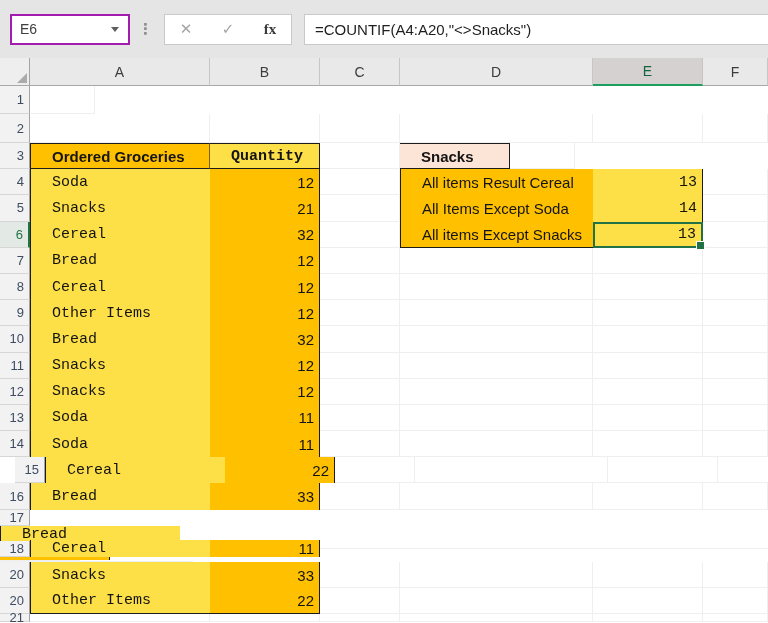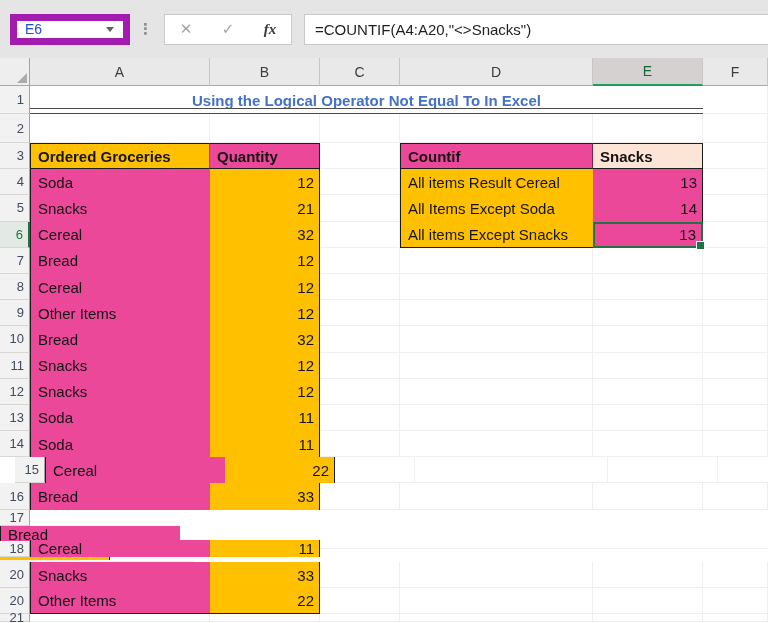--- a/index.html
+++ b/index.html
@@ -2,49 +2,49 @@
 <html><head>
 <meta charset="utf-8">
 <style>
   * { margin:0; padding:0; box-sizing:border-box; }
   html,body { background:#fff; }
   body { font-family:"Liberation Sans","DejaVu Sans",sans-serif; }
   .screen { position:relative; width:768px; height:623px; overflow:hidden; background:#fff; }
 
   
   .fbar { height:58px; background:#e5e5e5; display:flex; align-items:center; padding-left:10px; }
-  .namebox { width:120px; height:31px; background:#fff; border:7px solid #a21caf; display:flex; align-items:center; padding-left:8px; font-size:14px; color:#1d4ed8; }
+  .namebox { width:120px; height:31px; background:#fff; border:2px solid #a21caf; display:flex; align-items:center; padding-left:8px; font-size:14px; color:#404040; }
   .nb-caret { width:0; height:0; border-left:4px solid transparent; border-right:4px solid transparent; border-top:5px solid #5f5f5f; margin-left:auto; margin-right:9px; }
   .vdots { color:#8f8f8f; font-size:15px; font-weight:700; margin:0 11px 0 8px; letter-spacing:0; }
   .fxbox { width:128px; height:31px; background:#fff; border:1px solid #c9c9c9; display:flex; align-items:center; justify-content:space-around; }
   .icon-x, .icon-check { color:#a3a3a3; font-size:15px; }
-  .icon-fx { font-family:"Liberation Serif","DejaVu Serif",serif; font-style:italic; font-weight:700; font-size:15px; color:#3b3b3b; }
+  .icon-fx { font-family:"Liberation Serif","DejaVu Serif",serif; font-weight:700; font-size:15px; color:#3b3b3b; }
   .formulabox { flex:1; height:31px; background:#fff; border:1px solid #c9c9c9; border-right:none; margin-left:12px; display:flex; align-items:center; padding-left:10px; font-size:15px; color:#1f1f1f; white-space:nowrap; overflow:hidden; }
 
   
   .colhdrs { display:flex; height:28px; }
   .corner { width:30px; flex:none; background:#eeeeee; border-right:1px solid #a3a3a3; border-bottom:1px solid #a8a8a8; position:relative; }
   .corner-tri { position:absolute; right:2px; bottom:2px; width:0; height:0; border-left:10px solid transparent; border-bottom:10px solid #ababab; }
   .colhdr { flex:none; background:#e9e9e9; border-right:1px solid #c6c6c6; border-bottom:1px solid #a8a8a8; display:flex; align-items:center; justify-content:center; font-size:14px; color:#3c3c3c; }
   .colhdr.active { background:#d5d1d0; color:#17643c; border-bottom:2px solid #1e9e5c; font-weight:400; }
 
   
   .wA{width:180px;flex:none}.wB{width:110px;flex:none}.wC{width:80px;flex:none}
   .wD{width:193px;flex:none}.wE{width:110px;flex:none}.wF{width:65px;flex:none}
   .wAE{width:673px;flex:none}
 
   
   .grid-row { display:flex; }
   .rowhdr { width:30px; flex:none; background:#f2f2f2; border-right:1px solid #a3a3a3; border-bottom:1px solid #d6d6d6; font-size:13px; color:#3e4b60; display:flex; align-items:center; justify-content:flex-end; padding-right:5px; }
   .rowhdr.active { background:#e3e9e4; color:#217346; border-right:2px solid #217346; }
   .cell { flex:none; font-size:15px; color:#141414; display:flex; align-items:center; white-space:nowrap; overflow:hidden; border-right:1px solid #efefef; border-bottom:1px solid #efefef; }
-  .left { padding-left:7px; }
+  .left { padding-left:21px; }
   .right { justify-content:flex-end; padding-right:5px; }
   .bold { font-weight:700; }
-  .bg-yellow { background:#ec4899; border-right:none; border-bottom:none; }
+  .bg-yellow { background:#fde047; border-right:none; border-bottom:none;font-family:Liberation Mono, monospace; }
   .bg-orange { background:#FFC000; border-right:none; border-bottom:none; }
   .bg-peach  { background:#FCE4D6; border-right:none; border-bottom:none; }
   .bl { border-left:1px solid #1c1c1c; }
   .br { border-right:1px solid #1c1c1c; }
   .bt { border-top:1px solid #1c1c1c; }
   .bb { border-bottom:1px solid #1c1c1c; }
   .divider { border-right:1px solid rgba(0,0,0,.5); }
   .sel { border:2px solid #217346; position:relative; overflow:visible; }
   .sel::after { content:""; position:absolute; right:-4px; bottom:-4px; width:7px; height:7px; background:#217346; border:1px solid #fff; }
 
@@ -80,42 +80,38 @@
     <div class="colhdr wA">A</div>
     <div class="colhdr wB">B</div>
     <div class="colhdr wC">C</div>
     <div class="colhdr wD">D</div>
     <div class="colhdr wE active">E</div>
     <div class="colhdr wF">F</div>
   </div>
 
   <div class="grid-row" style="height:28px">
     <div class="rowhdr">1</div>
-    <div class="cell wAE titlecell">
-      <span>Using the Logical Operator Not Equal To In Excel</span>
-    </div>
     <div class="cell wF"></div>
   </div>
 
   <div id="rows">
       <div class="grid-row" style="height: 29px;">
         <div class="rowhdr">2</div>
         <div class="cell wA"></div>
         <div class="cell wB"></div>
         <div class="cell wC"></div>
         <div class="cell wD"></div>
         <div class="cell wE"></div>
         <div class="cell wF"></div>
       </div>
       <div class="grid-row" style="height: 26.2px;">
         <div class="rowhdr">3</div>
         <div class="cell wA bg-orange bold left bl bt bb divider">Ordered Groceries</div>
         <div class="cell wB bg-yellow bold left br bt bb">Quantity</div>
         <div class="cell wC"></div>
-        <div class="cell wD bg-yellow bold left bl bt bb divider">Countif</div>
         <div class="cell wE bg-peach bold left br bt bb">Snacks</div>
         <div class="cell wF"></div>
       </div>
       <div class="grid-row" style="height: 26.2px;">
         <div class="rowhdr">4</div>
         <div class="cell wA bg-yellow left bl">Soda</div>
         <div class="cell wB bg-orange right br">12</div>
         <div class="cell wC"></div>
         <div class="cell wD bg-orange left bl">All items Result Cereal</div>
         <div class="cell wE bg-yellow right br">13</div>

